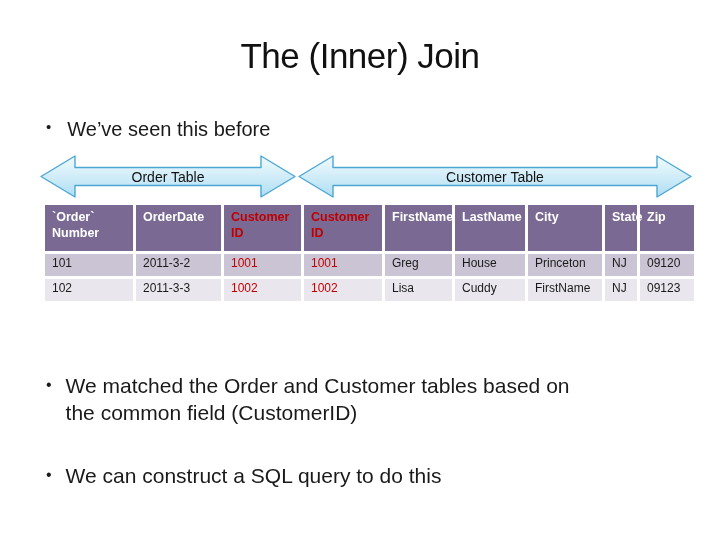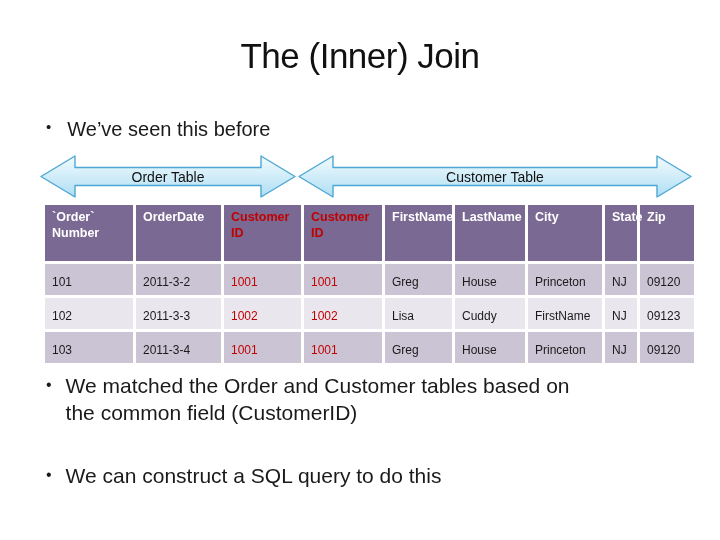--- a/index.html
+++ b/index.html
@@ -40,26 +40,26 @@
   table.join{
     position:absolute;left:42px;top:202px;
     border-collapse:separate;border-spacing:3px;
     table-layout:fixed;width:655px;
     font-size:12px;
   }
   table.join th{
     background:var(--header-bg,#7A6A93);
     color:#ffffff;font-weight:bold;
     text-align:left;vertical-align:top;
-    padding:5px 4px 20px 7px;height:26px;
+    padding:5px 4px 10px 7px;height:26px;
     font-size:12.5px;line-height:1.25;
   }
   table.join th.hl{color:var(--red,#C00000);}
   table.join td{
-    padding:9px 4px 4px 7px;height:18px;
+    padding:0 4px 4px 7px;height:18px;
     vertical-align:middle;color:#1a1a1a;
   }
   table.join tr.odd td{background:var(--row-odd,#CBC4D4);}
   table.join tr.even td{background:var(--row-even,#E9E6EE);}
   table.join td.red{color:var(--red,#C00000);}
 </style>
 </head>
 <body>
 
 <div class="slide">
@@ -140,31 +140,20 @@
           <td>102</td>
           <td>2011-3-3</td>
           <td class="red">1002</td>
           <td class="red">1002</td>
           <td>Lisa</td>
           <td>Cuddy</td>
           <td>FirstName</td>
           <td>NJ</td>
           <td>09123</td>
         </tr>
-        <tr class="odd">
-          <td>103</td>
-          <td>2011-3-4</td>
-          <td class="red">1001</td>
-          <td class="red">1001</td>
-          <td>Greg</td>
-          <td>House</td>
-          <td>Princeton</td>
-          <td>NJ</td>
-          <td>09120</td>
-        </tr>
       </tbody>
     </table>
 
   <div class="bullet bullet23 bullet2">
     <span class="dot">•</span>
     <span class="btext">We matched the Order and Customer tables based on
 the common field (CustomerID)</span>
   </div>
 
   <div class="bullet bullet23 bullet3">

